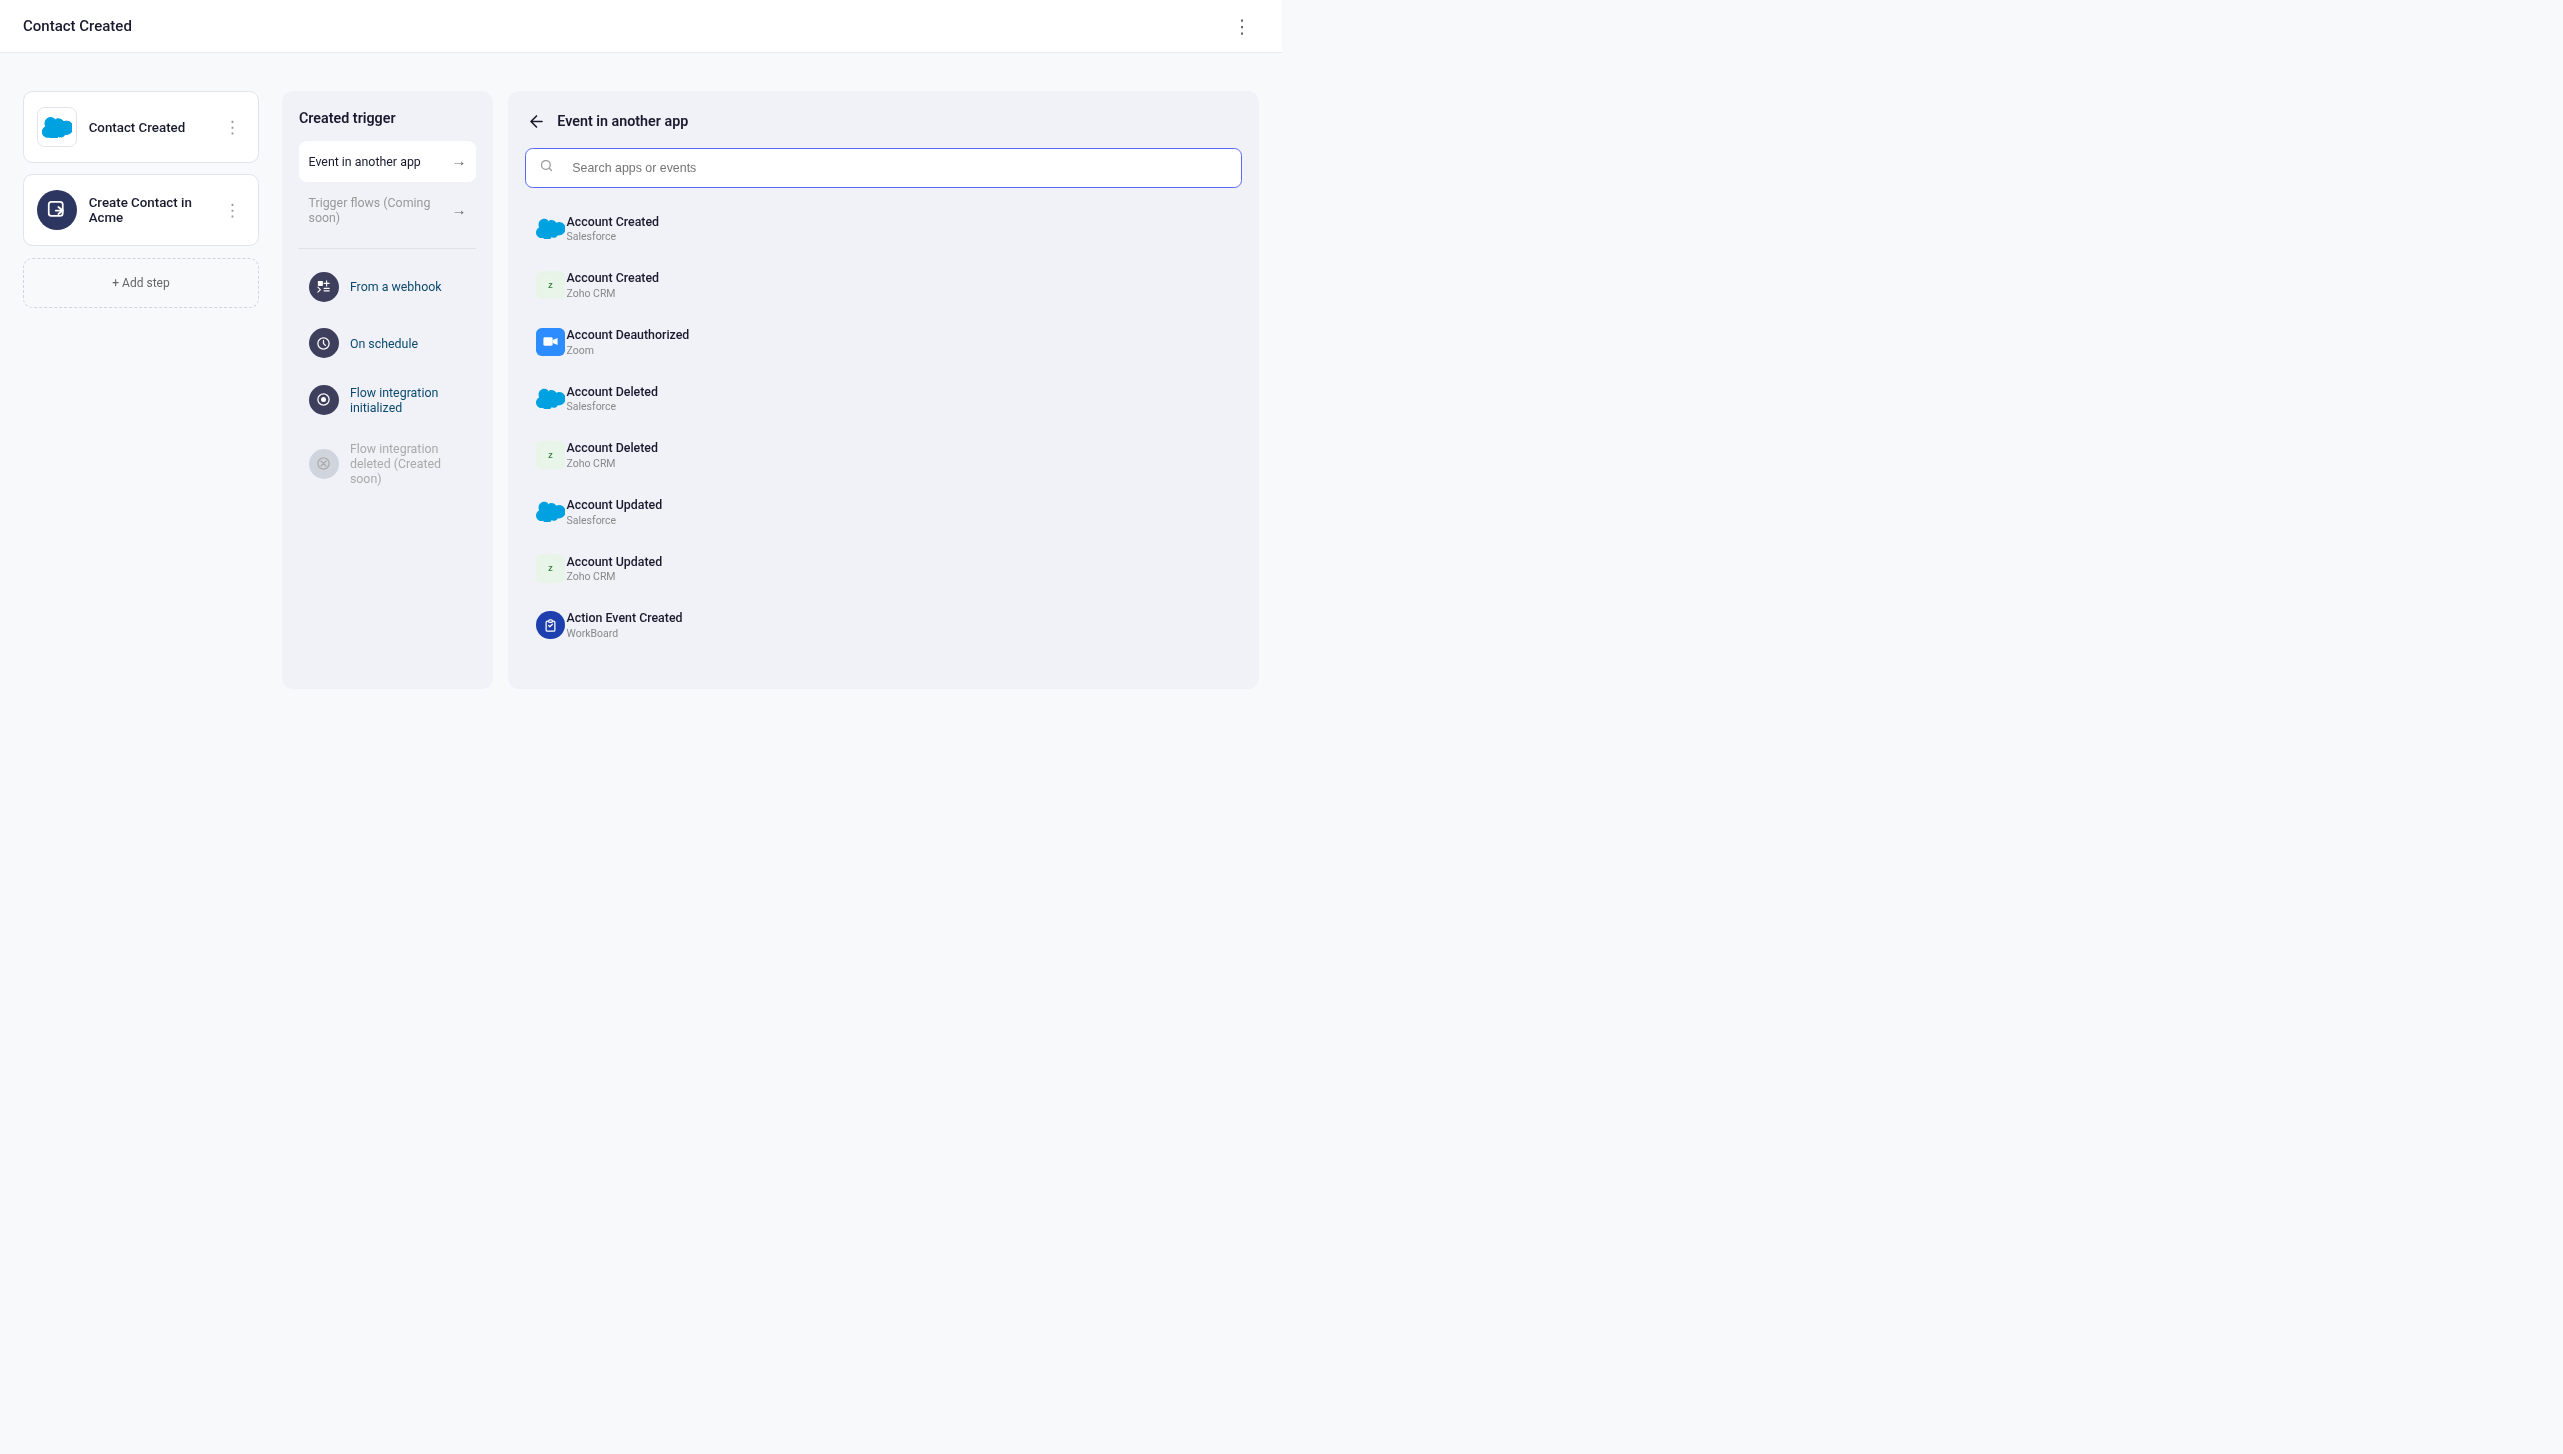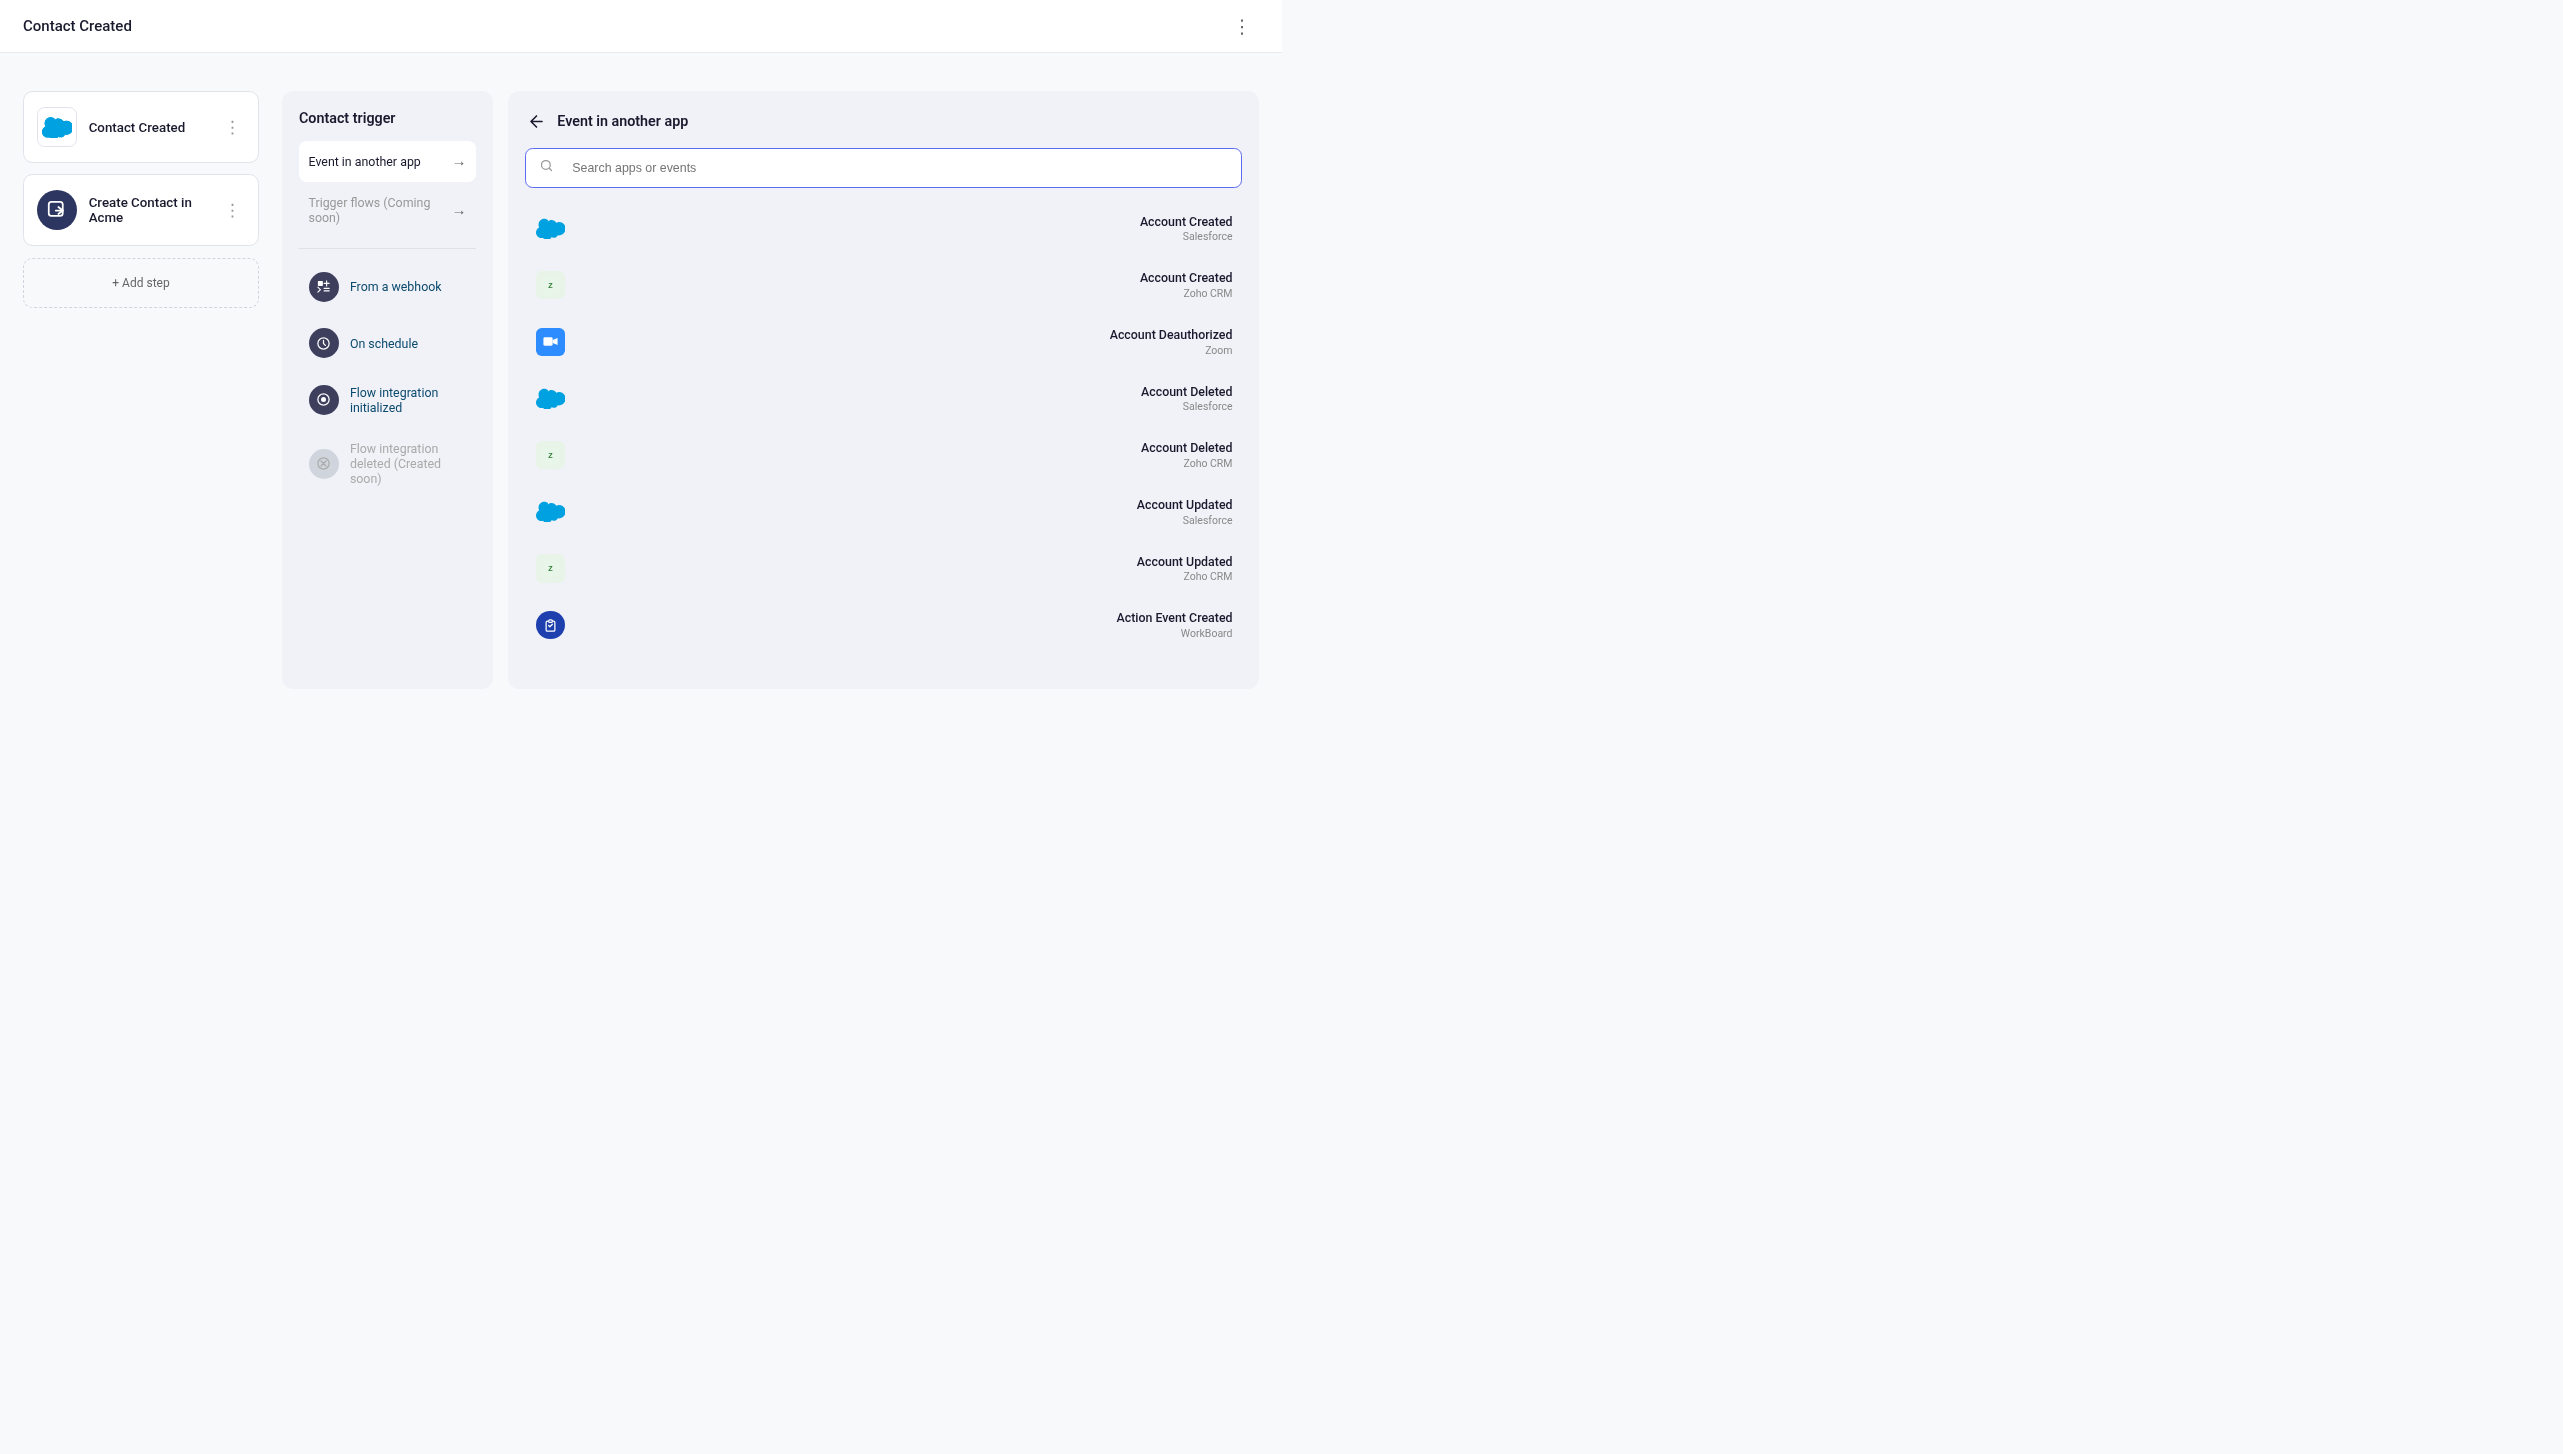--- a/index.html
+++ b/index.html
@@ -272,21 +272,20 @@
     }
 
     .event-item {
       display: flex;
       align-items: center;
       gap: 0;
       padding: 11.4px 9.5px;
       border-radius: 7.6px;
       cursor: pointer;
       margin-bottom: 1.9px;
-      text-align: right;
     }
 
     .event-item-icon {
       width: 32px;
       height: 32px;
       border-radius: 5.7px;
       flex-shrink: 0;
       display: flex;
       align-items: center;
       justify-content: center;
@@ -343,21 +342,21 @@
       <span class="step-label">Create Contact in Acme</span>
       <button class="step-more-btn">⋮</button>
     </div>
 
     <div class="add-step-card">
       <span>+ Add step</span>
     </div>
   </div>
 
   <div class="trigger-panel">
-    <div class="trigger-panel-title">Contact trigger</div>
+    <div class="trigger-panel-title">Created trigger</div>
 
     <div class="trigger-item active">
       <span class="trigger-item-label">Event in another app</span>
       <span class="trigger-item-arrow">→</span>
     </div>
 
     <div class="trigger-item">
       <span class="trigger-item-label coming-soon">Trigger flows (Coming soon)</span>
       <span class="trigger-item-arrow">→</span>
     </div>

